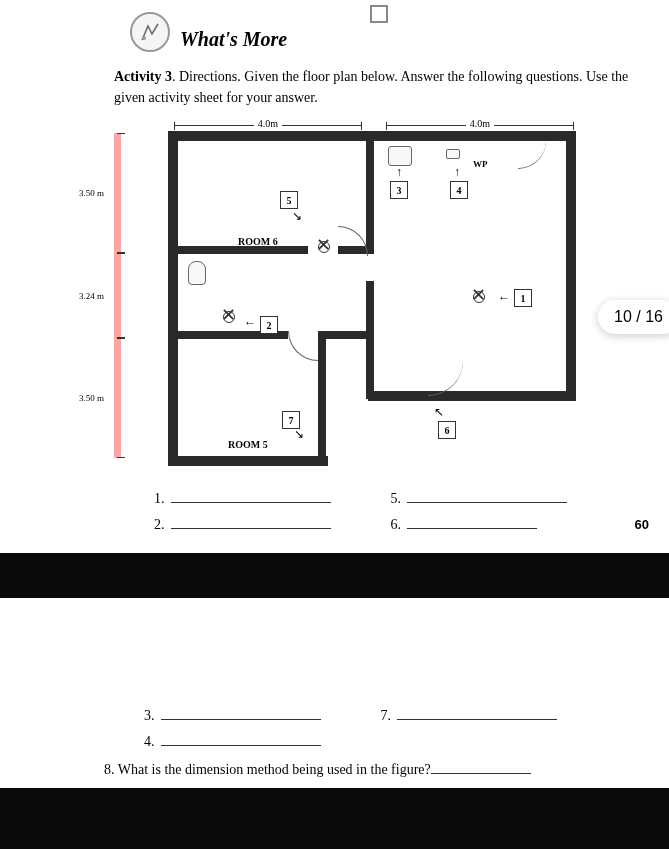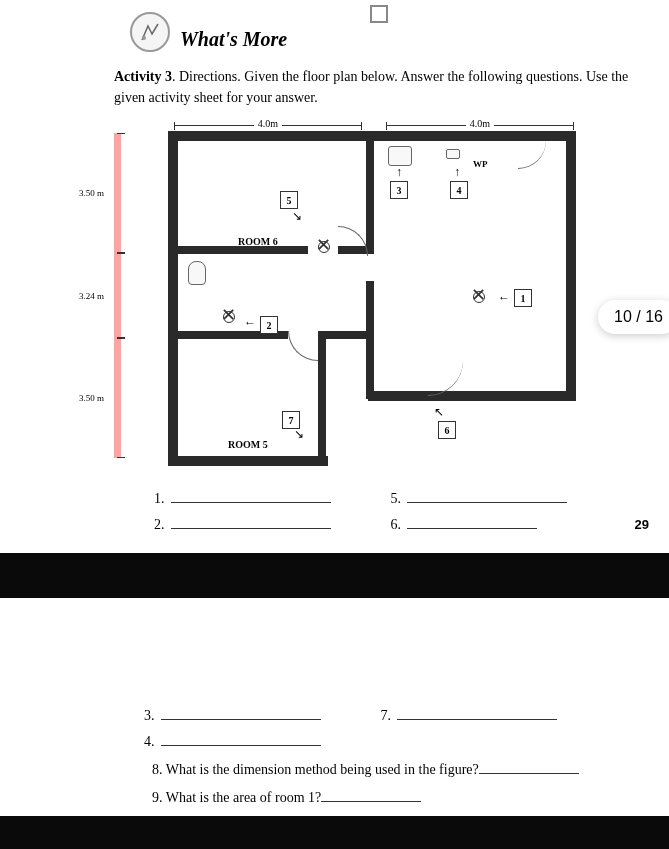--- a/index.html
+++ b/index.html
@@ -38,21 +38,21 @@
     .fixture { position: absolute; border: 1px solid #666; background: #f8f8f8; }
     .door-arc { position: absolute; border: 1px solid #666; border-radius: 0 0 0 100%; border-top: none; border-right: none; }
     .page-counter { position: absolute; right: -10px; top: 300px; background: #fff; border-radius: 20px; padding: 8px 16px; font-size: 16px; box-shadow: 0 2px 8px rgba(0,0,0,0.2); font-family: Arial, sans-serif; z-index: 10; }
     .questions { padding: 8px 20px 20px 104px; font-size: 14px; }
     .q-row { display: flex; gap: 60px; margin-top: 8px; padding-left: 40px; }
     .q-item { display: flex; align-items: baseline; gap: 6px; }
     .blank { display: inline-block; border-bottom: 1px solid #333; min-width: 160px; height: 14px; }
     .gap-black { height: 45px; background: #0a0a0a; }
     .lower { background: #fff; padding: 100px 20px 10px 104px; font-size: 14px; }
     .lower .q-row { padding-left: 40px; }
-    .qline { margin-top: 10px; margin-left: 48px; }
+    .qline { margin-top: 10px; }
     .qline .blank { min-width: 100px; }
     .pn { position: absolute; font-family: Arial, sans-serif; font-size: 13px; }
   </style>
 </head>
 <body>
 
 <div class="page">
   <div class="top-section">
     <div class="header">
       <div class="checkbox-top"></div>
@@ -157,21 +157,21 @@
       </div>
       <div class="q-row" style="position:relative">
         <div class="q-item">
             <span>2.</span>
             <span class="blank"></span>
           </div>
         <div class="q-item">
             <span>6.</span>
             <span class="blank" style="min-width:130px"></span>
           </div>
-        <span class="pn" style="right:-10px;top:2px;font-weight:bold">29</span>
+        <span class="pn" style="right:-10px;top:2px;font-weight:bold">60</span>
       </div>
     </div>
   </div>
 
   <div class="gap-black"></div>
 
   <div class="lower">
     <div class="q-row">
       <div class="q-item">
           <span>3.</span>
@@ -182,15 +182,14 @@
           <span class="blank"></span>
         </div>
     </div>
     <div class="q-row">
       <div class="q-item">
           <span>4.</span>
           <span class="blank"></span>
         </div>
     </div>
     <div class="qline"><span>8. What is the dimension method being used in the figure?</span><span class="blank"></span></div>
-    <div class="qline"><span>9. What is the area of room 1?</span><span class="blank"></span></div>
   </div>
 </div>
 
 </body></html>

